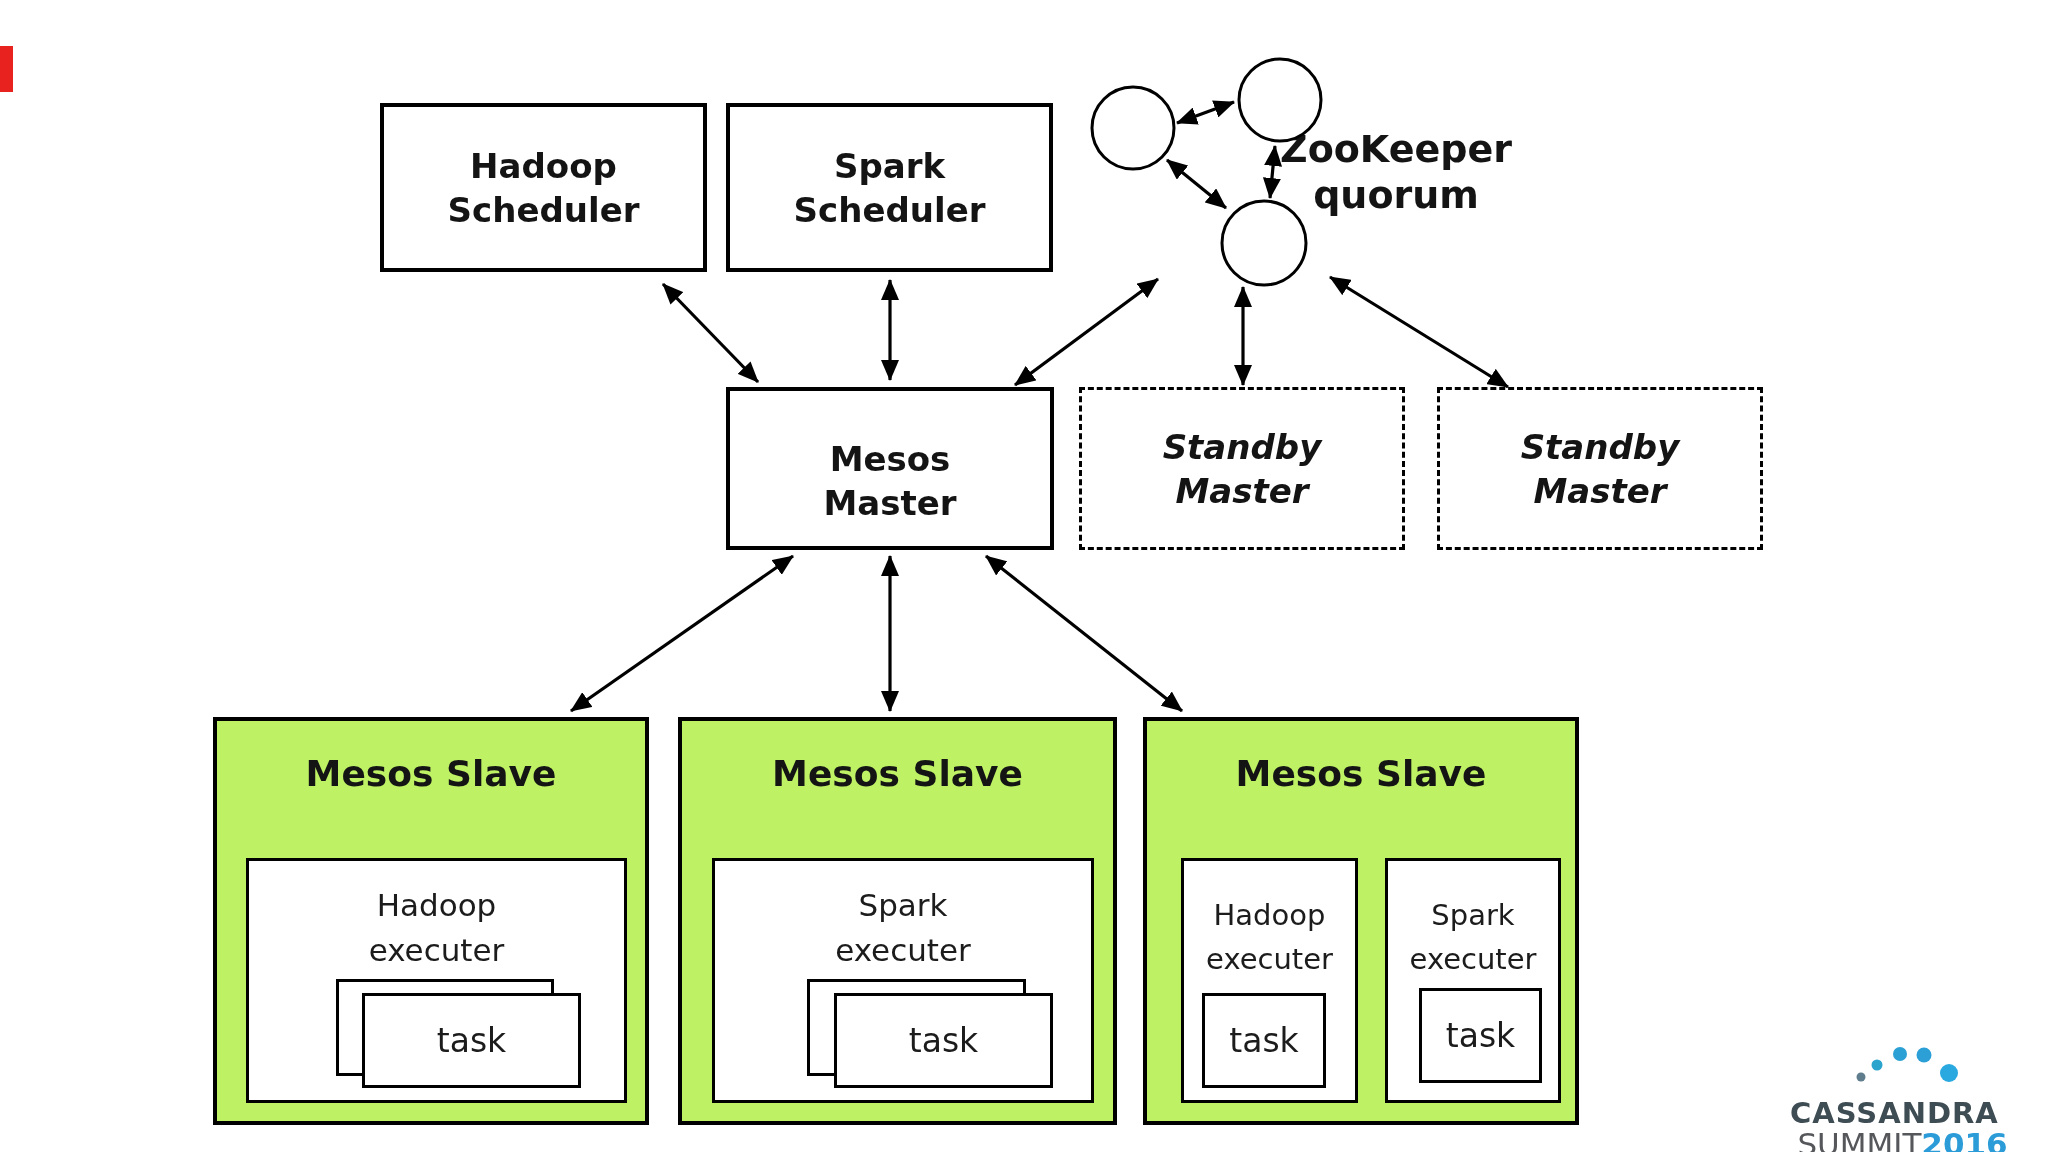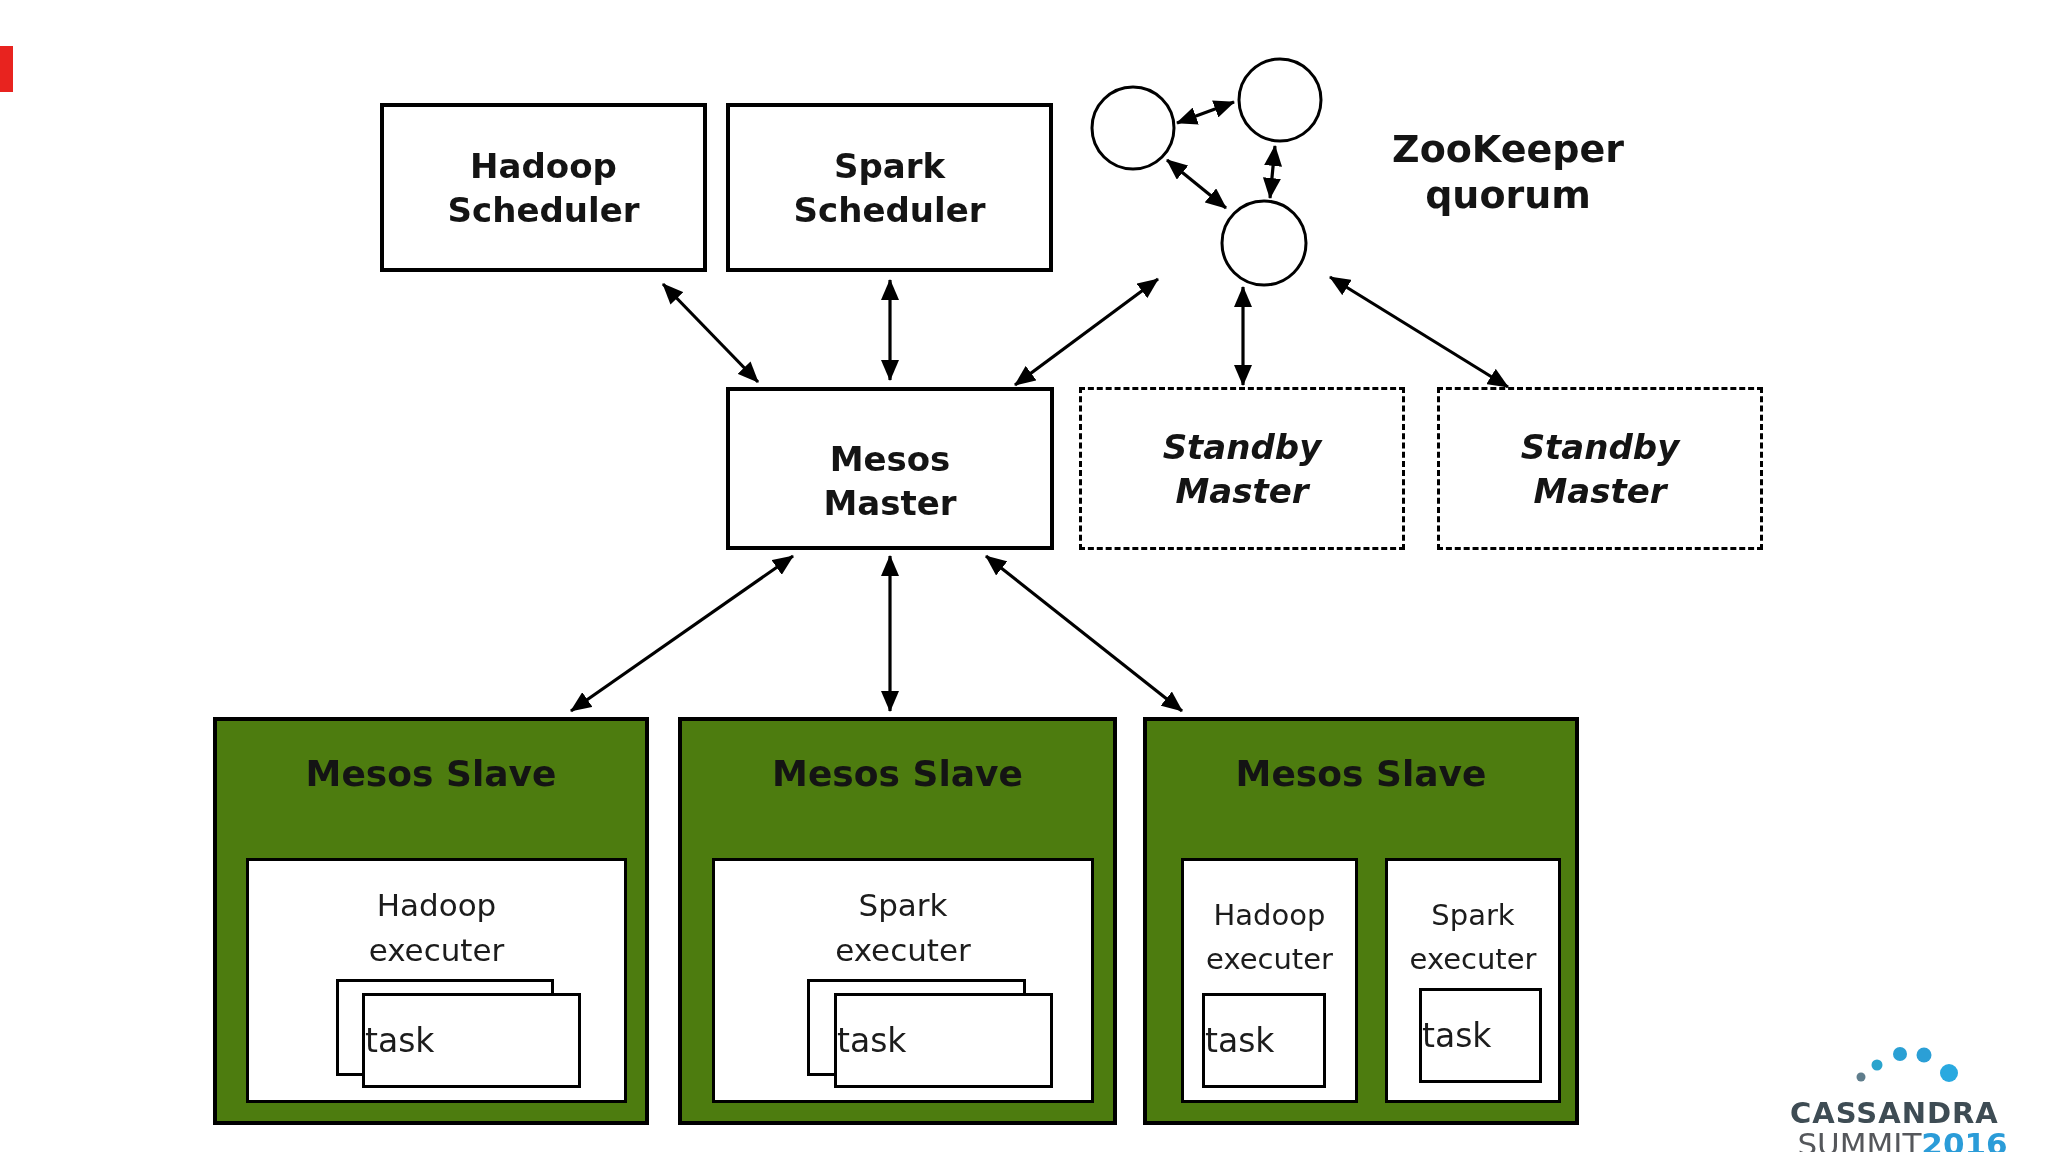--- a/index.html
+++ b/index.html
@@ -7,44 +7,44 @@
     position:relative;width:2048px;height:1152px;background:#ffffff;overflow:hidden;
     font-family:"DejaVu Sans","Liberation Sans",sans-serif;color:#111;margin-top:42px;
   }
   .node{
     position:absolute;background:#fff;border:4px solid #000;box-sizing:border-box;
     display:flex;align-items:center;justify-content:center;text-align:center;
   }
   .node .lbl{white-space:pre-line;font-weight:bold;font-size:34px;line-height:44px;color:#141414;}
   .dashed{border:3px dashed #000;font-style:italic;}
   .slave{
-    position:absolute;background:#4d7c0f;border:4px solid #000;box-sizing:border-box;
+    position:absolute;background:#bef264;border:4px solid #000;box-sizing:border-box;
   }
   .slave-title{
     position:absolute;left:0;right:0;top:28px;text-align:center;
     font-weight:bold;font-size:36px;line-height:50px;color:#141414;
   }
   .execbox{
     position:absolute;background:#fff;border:3px solid #000;box-sizing:border-box;
   }
   .execlbl{
     position:absolute;left:0;right:0;text-align:center;white-space:pre-line;
     font-size:31px;line-height:45px;color:#1c1c1c;font-weight:normal;
   }
   .execlbl.small{font-size:29px;line-height:44px;}
   .taskback{
     position:absolute;background:#fff;border:3px solid #000;box-sizing:border-box;
   }
   .taskbox{
     position:absolute;background:#fff;border:3px solid #000;box-sizing:border-box;
-    display:flex;align-items:center;justify-content:flex-start;
+    display:flex;align-items:center;justify-content:center;
     font-size:33px;color:#1c1c1c;
   }
   #zk-label{
-    position:absolute;left:1348px;top:84px;width:320px;text-align:center;
+    position:absolute;left:1236px;top:84px;width:320px;text-align:center;
     font-weight:bold;font-size:38px;line-height:46px;white-space:pre-line;color:#141414;
   }
   #overlay{position:absolute;left:0;top:0;width:2048px;height:1152px;pointer-events:none;z-index:5;}
   #logo{position:absolute;left:1790px;top:990px;width:230px;height:135px;}
   #logo-line1{
     position:absolute;left:0;top:64px;width:225px;text-align:left;
     font-weight:bold;font-size:29px;letter-spacing:1px;color:#3e4c54;
   }
   #logo-line2{
     position:absolute;left:0;top:94px;width:225px;text-align:center;

